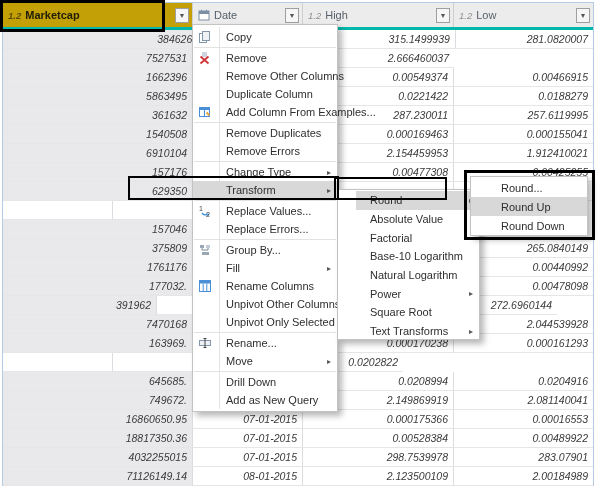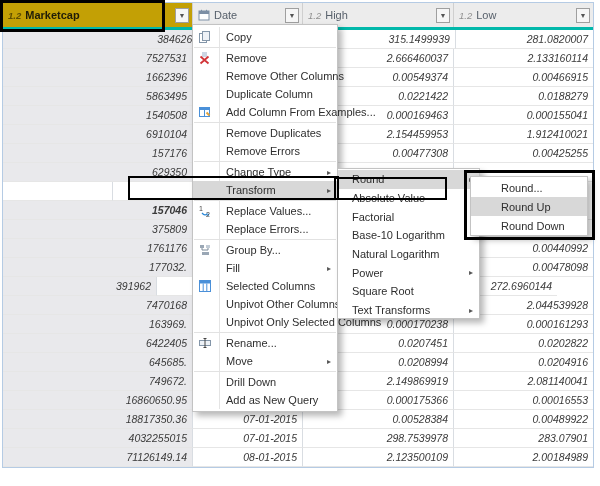--- a/index.html
+++ b/index.html
@@ -31,21 +31,21 @@
         box-shadow:4px 4px 6px rgba(0,0,0,0.28);font-size:11px;color:#2e2e2e;}
   #context-menu{left:192px;top:24px;width:146px;height:388px;padding-top:3px;z-index:10;}
   #context-menu .gutter{position:absolute;left:26px;top:2px;bottom:2px;width:1px;background:#e4e4e4;}
   .menu-item{position:relative;display:flex;align-items:center;height:18px;padding-left:33px;cursor:default;white-space:nowrap;}
   .menu-item.hl{background:#d8d8d8;}
   .menu-item .mi-icon{position:absolute;left:5px;top:50%;transform:translateY(-50%);display:inline-flex;}
   .menu-item .arrow{margin-left:auto;padding-right:6px;font-size:8px;color:#555;}
   .menu-sep{height:3px;position:relative;}
   .menu-sep::after{content:"";position:absolute;left:1px;right:1px;top:1px;height:1px;background:#e2e2e2;}
 
-  #transform-submenu{left:337px;top:168px;width:143px;height:151px;padding-top:1px;z-index:20;}
+  #transform-submenu{left:337px;top:189px;width:143px;height:151px;padding-top:1px;z-index:20;padding-left:18px;}
   #transform-submenu .menu-item{height:18.7px;padding-left:14px;}
 
   #round-submenu{left:470px;top:176px;width:118px;height:60px;padding-top:1px;z-index:30;}
   #round-submenu .menu-item{height:19px;padding-left:30px;}
 
   
   .anno{position:absolute;border:3px solid #000;box-sizing:border-box;z-index:40;pointer-events:none;background:transparent;}
   #box-marketcap{left:0;top:0;width:165px;height:32px;}
   #box-transform{left:128px;top:176px;width:211px;height:24px;border-width:2.5px;}
   #box-round{left:334px;top:177px;width:113px;height:23px;border-width:2.5px;}
@@ -98,35 +98,40 @@
         <div class="body-row">
           <div class="cell mc" style="width: 198px;">384626</div>
           <div class="cell" style="width: 110px;"></div>
           <div class="cell" style="width: 151px;">315.1499939</div>
           <div class="cell" style="width: 139px;">281.0820007</div>
         </div>
         <div class="body-row">
           <div class="cell mc" style="width: 190px;">7527531</div>
           <div class="cell" style="width: 110px;"></div>
           <div class="cell" style="width: 151px;">2.666460037</div>
-          <div class="cell" style="width: 139px;">2.133160114</div>
         </div>
         <div class="body-row">
           <div class="cell mc" style="width: 190px;">1662396</div>
           <div class="cell" style="width: 110px;"></div>
           <div class="cell" style="width: 151px;">0.00549374</div>
           <div class="cell" style="width: 139px;">0.00466915</div>
         </div>
         <div class="body-row">
           <div class="cell mc" style="width: 190px;">5863495</div>
           <div class="cell" style="width: 110px;"></div>
           <div class="cell" style="width: 151px;">0.0221422</div>
           <div class="cell" style="width: 139px;">0.0188279</div>
         </div>
         <div class="body-row">
+          <div class="cell mc" style="width: 190px;">361632</div>
+          <div class="cell" style="width: 110px;"></div>
+          <div class="cell" style="width: 151px;">287.230011</div>
+          <div class="cell" style="width: 139px;">257.6119995</div>
+        </div>
+        <div class="body-row">
           <div class="cell mc" style="width: 190px;">1540508</div>
           <div class="cell" style="width: 110px;"></div>
           <div class="cell" style="width: 151px;">0.000169463</div>
           <div class="cell" style="width: 139px;">0.000155041</div>
         </div>
         <div class="body-row">
           <div class="cell mc" style="width: 190px;">6910104</div>
           <div class="cell" style="width: 110px;"></div>
           <div class="cell" style="width: 151px;">2.154459953</div>
           <div class="cell" style="width: 139px;">1.912410021</div>
@@ -142,21 +147,21 @@
           <div class="cell" style="width: 110px;"></div>
           <div class="cell" style="width: 151px;"></div>
           <div class="cell" style="width: 139px;"></div>
         </div>
         <div class="body-row">
           <div class="cell" style="width: 110px;"></div>
           <div class="cell" style="width: 151px;"></div>
           <div class="cell" style="width: 139px;"></div>
         </div>
         <div class="body-row">
-          <div class="cell mc" style="width: 190px; font-weight: bold;">157046</div>
+          <div class="cell mc" style="width: 190px;">157046</div>
           <div class="cell" style="width: 110px;"></div>
           <div class="cell" style="width: 151px;"></div>
           <div class="cell" style="width: 139px;"></div>
         </div>
         <div class="body-row">
           <div class="cell mc" style="width: 190px;">375809</div>
           <div class="cell" style="width: 110px;"></div>
           <div class="cell" style="width: 151px;"></div>
           <div class="cell" style="width: 139px;">265.0840149</div>
         </div>
@@ -184,21 +189,20 @@
           <div class="cell" style="width: 151px;"></div>
           <div class="cell" style="width: 139px;">2.044539928</div>
         </div>
         <div class="body-row">
           <div class="cell mc" style="width: 190px;">163969.</div>
           <div class="cell" style="width: 110px;"></div>
           <div class="cell" style="width: 151px;">0.000170238</div>
           <div class="cell" style="width: 139px;">0.000161293</div>
         </div>
         <div class="body-row">
-          <div class="cell mc" style="width: 190px;">6422405</div>
           <div class="cell" style="width: 110px;"></div>
           <div class="cell" style="width: 151px;">0.0207451</div>
           <div class="cell" style="width: 139px;">0.0202822</div>
         </div>
         <div class="body-row">
           <div class="cell mc" style="width: 190px;">645685.</div>
           <div class="cell" style="width: 110px;"></div>
           <div class="cell" style="width: 151px;">0.0208994</div>
           <div class="cell" style="width: 139px;">0.0204916</div>
         </div>
@@ -322,21 +326,21 @@
       </div>
       <div class="menu-item">
         <span class="mi-icon">
           <svg width="14" height="14">
             <rect x="1.5" y="1.5" width="11" height="11" fill="#fff" stroke="#4a90d9"></rect>
             <rect x="1.5" y="1.5" width="11" height="3" fill="#4a90d9"></rect>
             <line x1="5.2" y1="4.5" x2="5.2" y2="12.5" stroke="#4a90d9"></line>
             <line x1="8.8" y1="4.5" x2="8.8" y2="12.5" stroke="#4a90d9"></line>
           </svg>
         </span>
-        <span>Selected Columns</span>
+        <span>Rename Columns</span>
       </div>
       <div class="menu-item">
         <span>Unpivot Other Columns</span>
       </div>
       <div class="menu-item">
         <span>Unpivot Only Selected Columns</span>
       </div>
       <div class="menu-sep"></div>
       <div class="menu-item">
         <span class="mi-icon">

